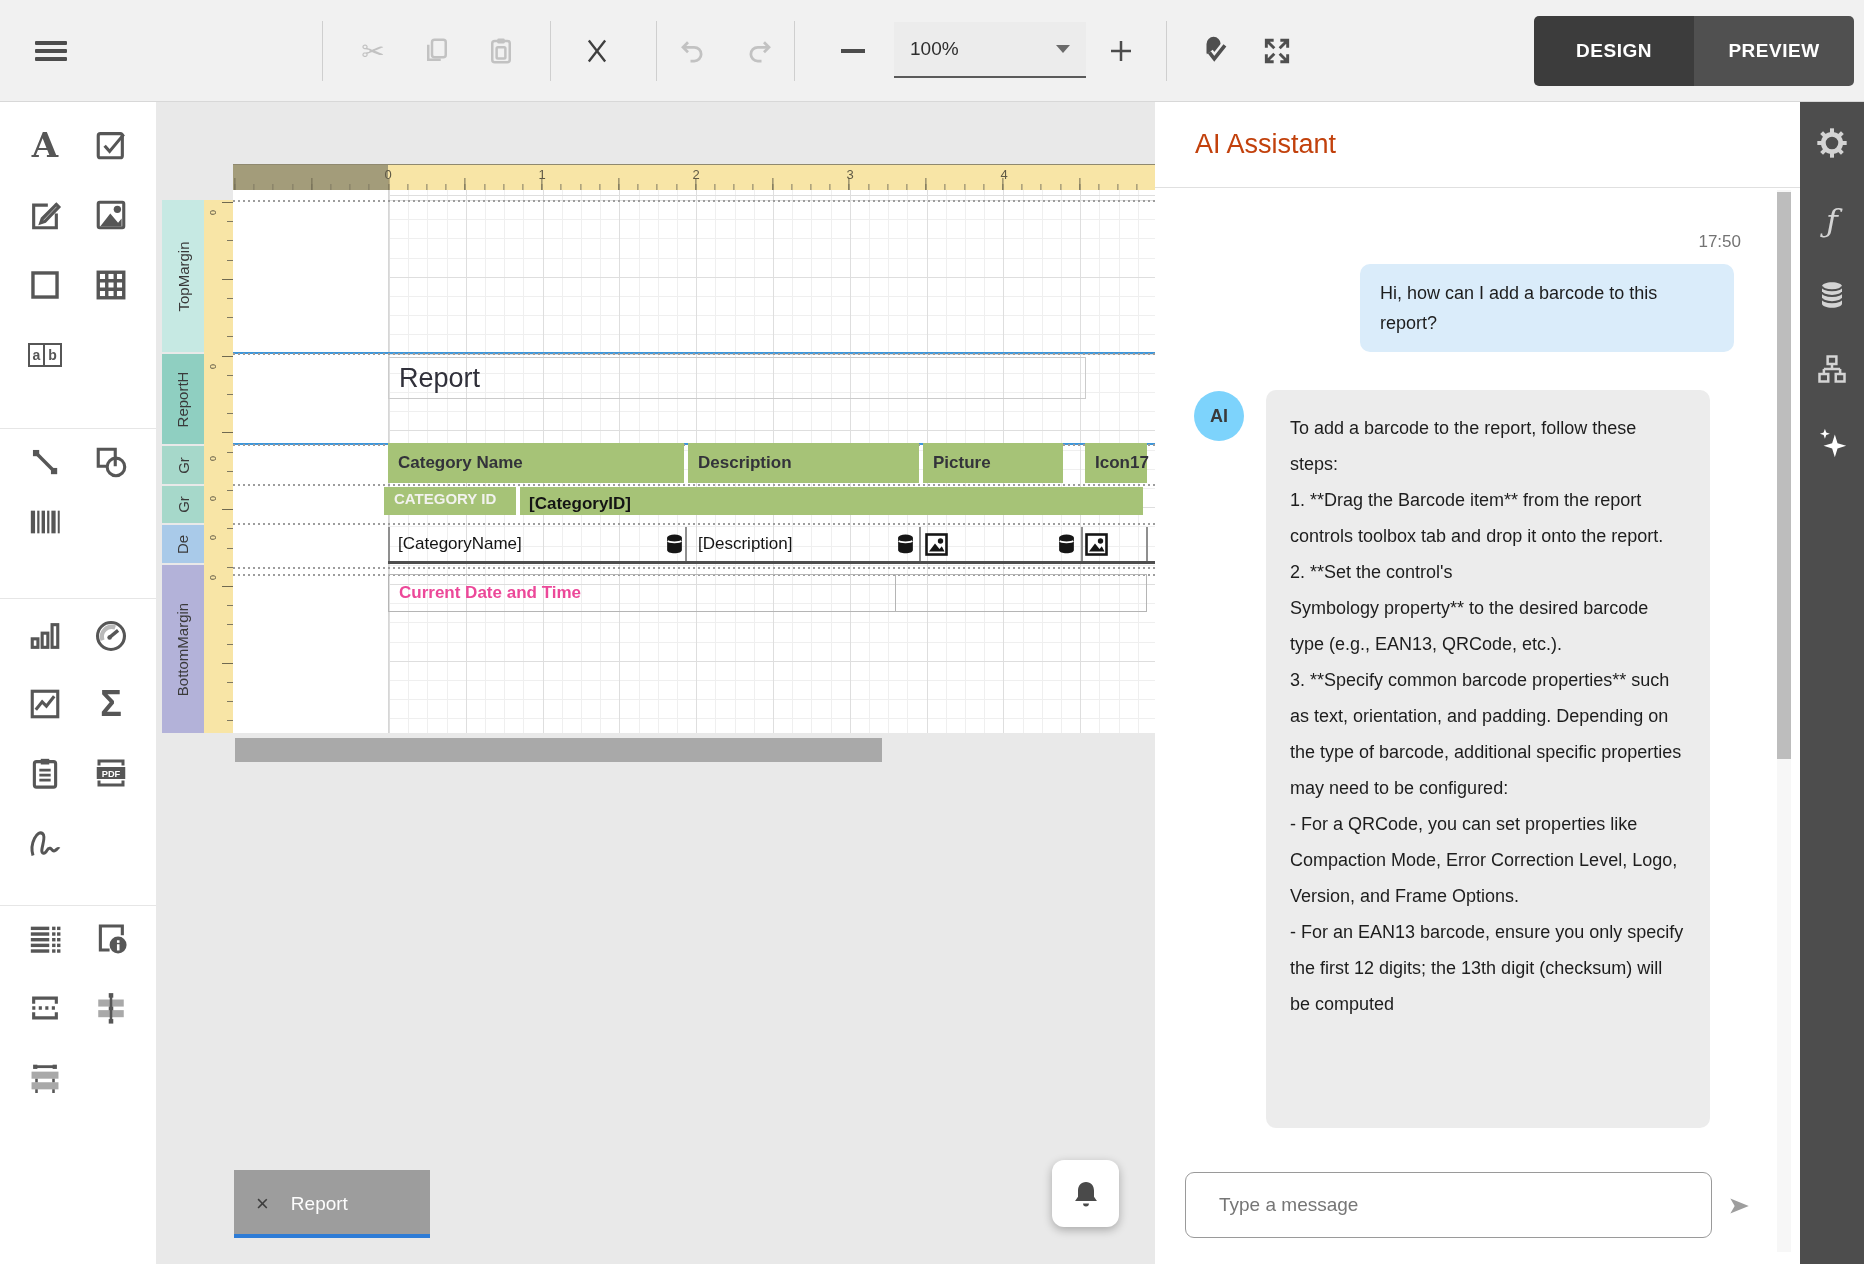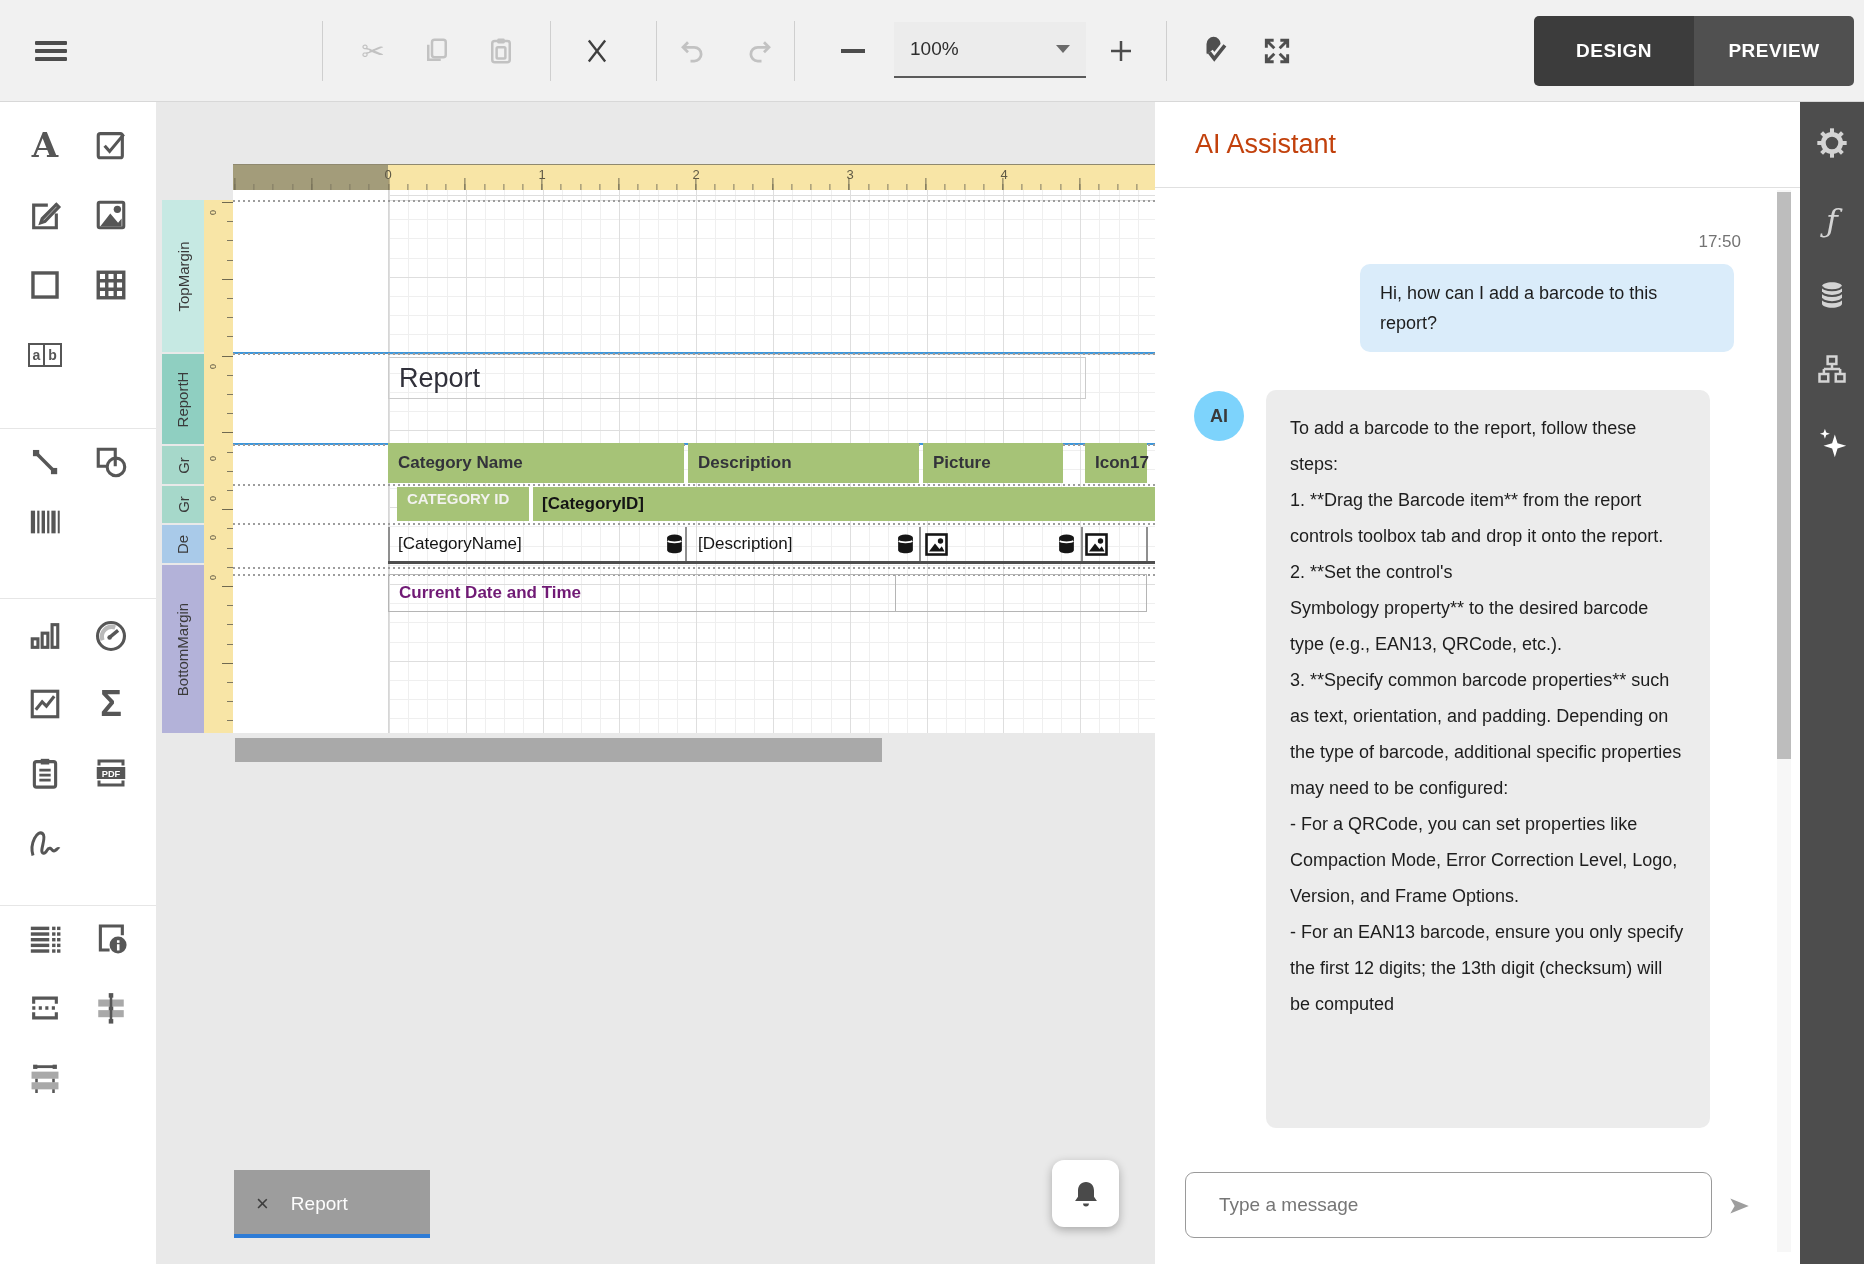--- a/index.html
+++ b/index.html
@@ -59,31 +59,31 @@
        repeating-linear-gradient(90deg,#dedede 0 1px,transparent 1px 76.8px),
        repeating-linear-gradient(180deg,#dedede 0 1px,transparent 1px 76.8px),
        repeating-linear-gradient(90deg,#efefef 0 1px,transparent 1px 19.2px),
        repeating-linear-gradient(180deg,#efefef 0 1px,transparent 1px 19.2px);
      background-position:0 0,0 10px,0 0,0 10px; }
   .dash { position:absolute; left:0; width:922px; height:2px;
      background:repeating-linear-gradient(90deg,#9d9d9d 0 2px,transparent 2px 5px); }
   .blueline { position:absolute; left:0; width:922px; height:2px; background:#3e96d9; }
   #titleBox { position:absolute; left:155px; top:167px; width:698px; height:42px; border:1px solid #cbcbcb; display:flex; align-items:center; padding-left:10px; font-size:27px; color:#30303a; cursor:pointer; }
   .gcell { position:absolute; top:253px; height:40px; background:#a6c377; display:flex; align-items:center; padding-left:10px; font-weight:bold; font-size:17px; color:#33333a; cursor:pointer; }
-  #subRow { position:absolute; left:164px; top:297px; width:759px; height:34px; background:#a6c377; cursor:pointer; }
+  #subRow { position:absolute; left:151px; top:297px; width:759px; height:28px; background:#a6c377; cursor:pointer; }
   #subRow .gap { position:absolute; left:132px; top:0; width:4px; height:34px; background:#fff; }
   #subLabel { position:absolute; left:10px; top:3px; width:120px; height:31px; overflow:hidden; font-weight:bold; font-size:15px; line-height:17px; color:#f2f2ee; text-transform:uppercase; }
   #subField { position:absolute; left:145px; top:0; height:34px; line-height:34px; font-weight:bold; font-size:17px; color:#141414; }
   .vline { position:absolute; top:337px; height:34px; width:2px; background:#8f8f8f; }
   .dfield { position:absolute; top:337px; height:34px; line-height:34px; font-size:17px; color:#141414; cursor:pointer; }
   .dicon { position:absolute; top:344px; cursor:pointer; }
   #darkline { position:absolute; left:155px; top:371px; width:767px; height:3px; background:#4e4e4e; }
   #footBox { position:absolute; left:155px; top:384px; width:759px; height:38px; border:1px solid #b5b5b5; cursor:pointer; }
   #footBox .div { position:absolute; left:506px; top:0; width:1px; height:36px; background:#b5b5b5; }
-  #footBox .lbl { position:absolute; left:10px; top:0; height:36px; line-height:36px; font-weight:bold; font-size:17px; color:#701a75; }
+  #footBox .lbl { position:absolute; left:10px; top:0; height:36px; line-height:36px; font-weight:bold; font-size:17px; color:#ec4899; }
 
   #hscroll { position:absolute; left:79px; top:636px; width:647px; height:24px; background:#a9a9a9; cursor:pointer; }
 
   
   #reportTab { position:absolute; left:78px; top:1068px; width:196px; height:68px; background:#9d9d9d; display:flex; align-items:center; cursor:pointer; }
   #reportTab .x { margin-left:22px; font-size:22px; color:#3d3d3d; }
   #reportTab .lbl { margin-left:22px; font-size:19px; color:#fdfdfd; }
   #reportTab .blue { position:absolute; left:0; bottom:0; width:100%; height:4px; background:#2e7cd6; }
   #bellFab { position:absolute; left:896px; top:1058px; width:67px; height:67px; background:#fff; border-radius:12px; box-shadow:0 3px 10px rgba(0,0,0,.28); display:flex; align-items:center; justify-content:center; cursor:pointer; }
 

